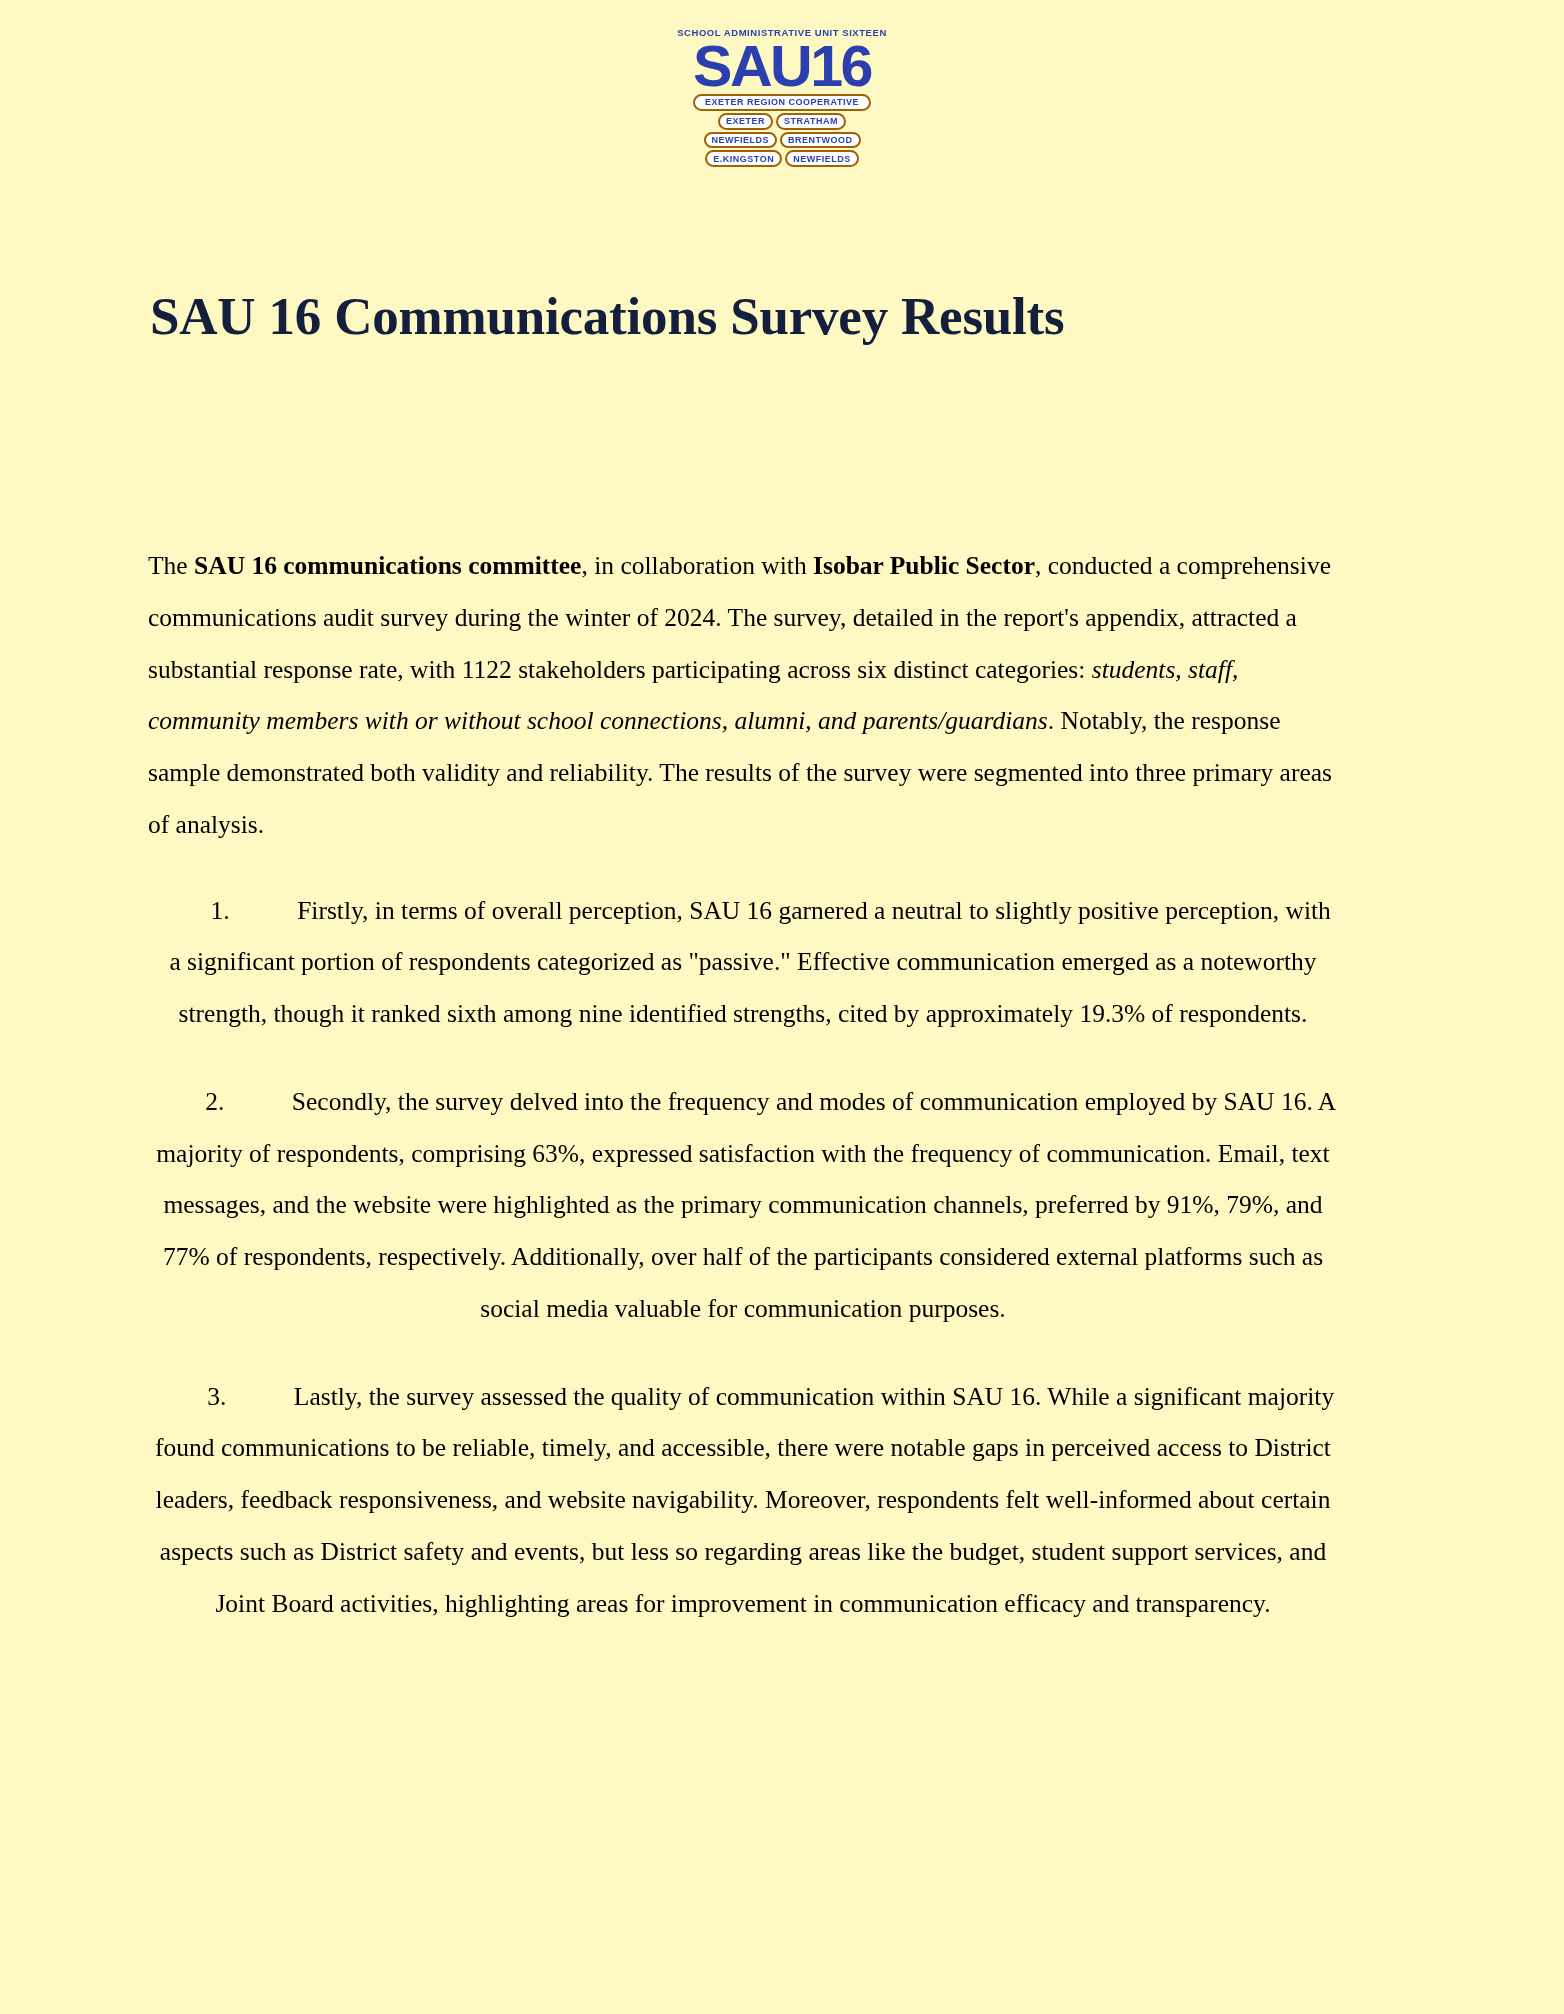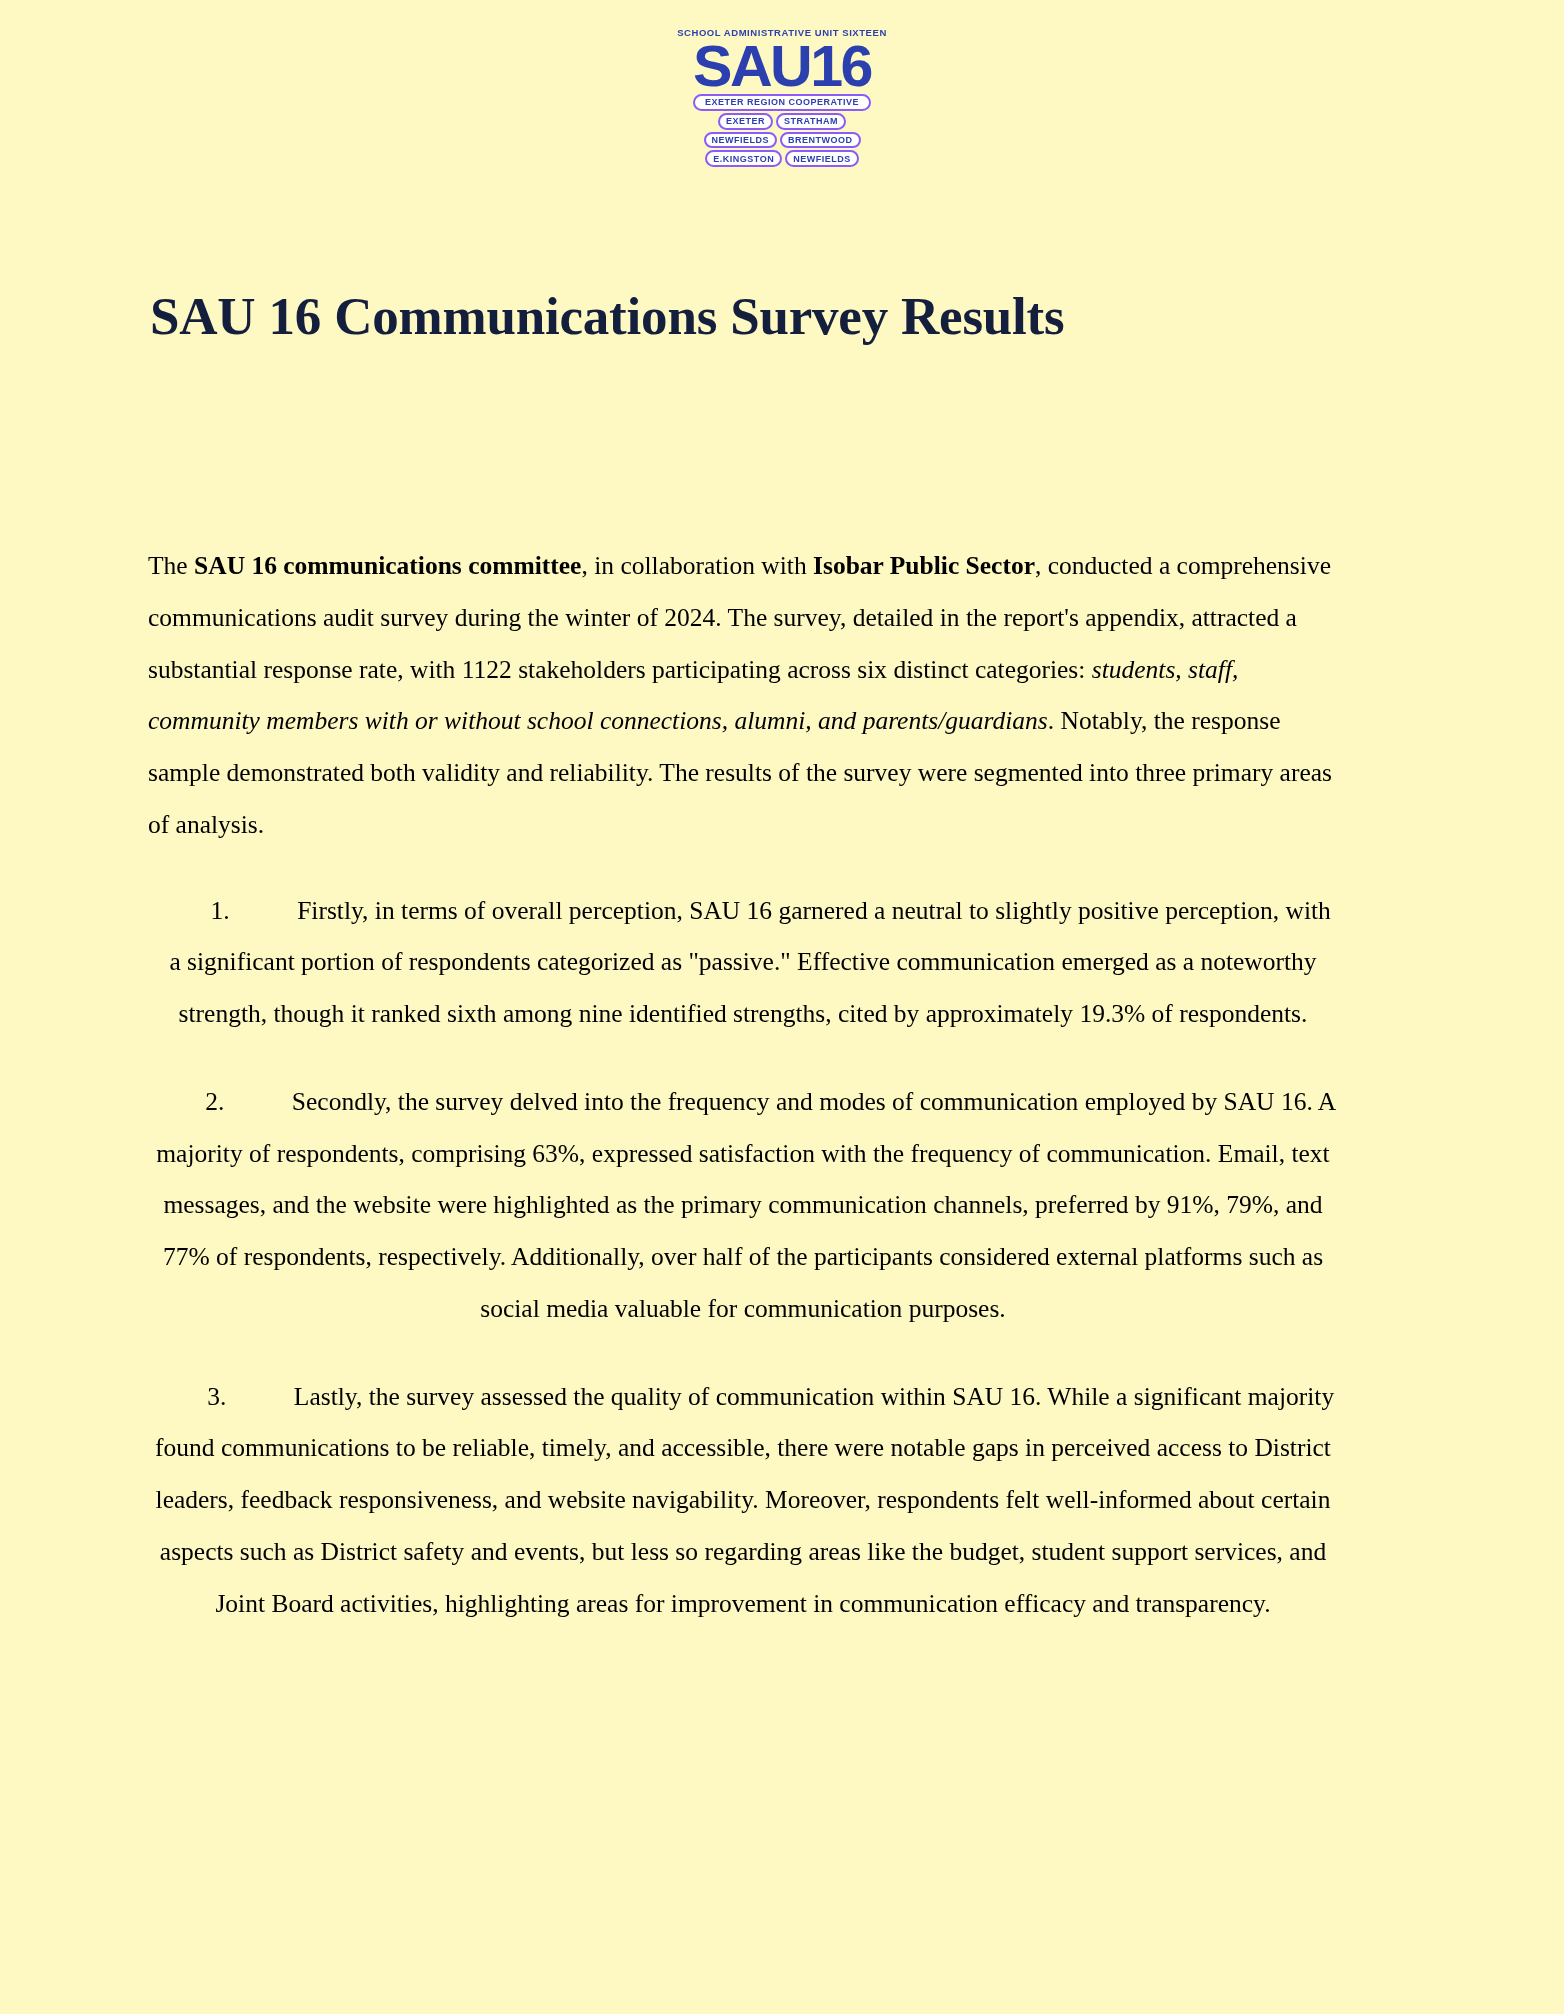--- a/index.html
+++ b/index.html
@@ -64,21 +64,21 @@
     align-items: center;
     gap: 2px;
   }
   .banner-row {
     display: flex;
     justify-content: center;
     gap: 3px;
     width: 100%;
   }
   .banner {
-    border: 2px solid #8b5cf6;
+    border: 2px solid #a16207;
     border-radius: 9px;
     font-size: 9px;
     font-weight: bold;
     letter-spacing: 0.5px;
     color: #2b3fae;
     padding: 1.5px 6px 1px 6px;
     white-space: nowrap;
     background: #ffffff;
     line-height: 1.15;
   }

